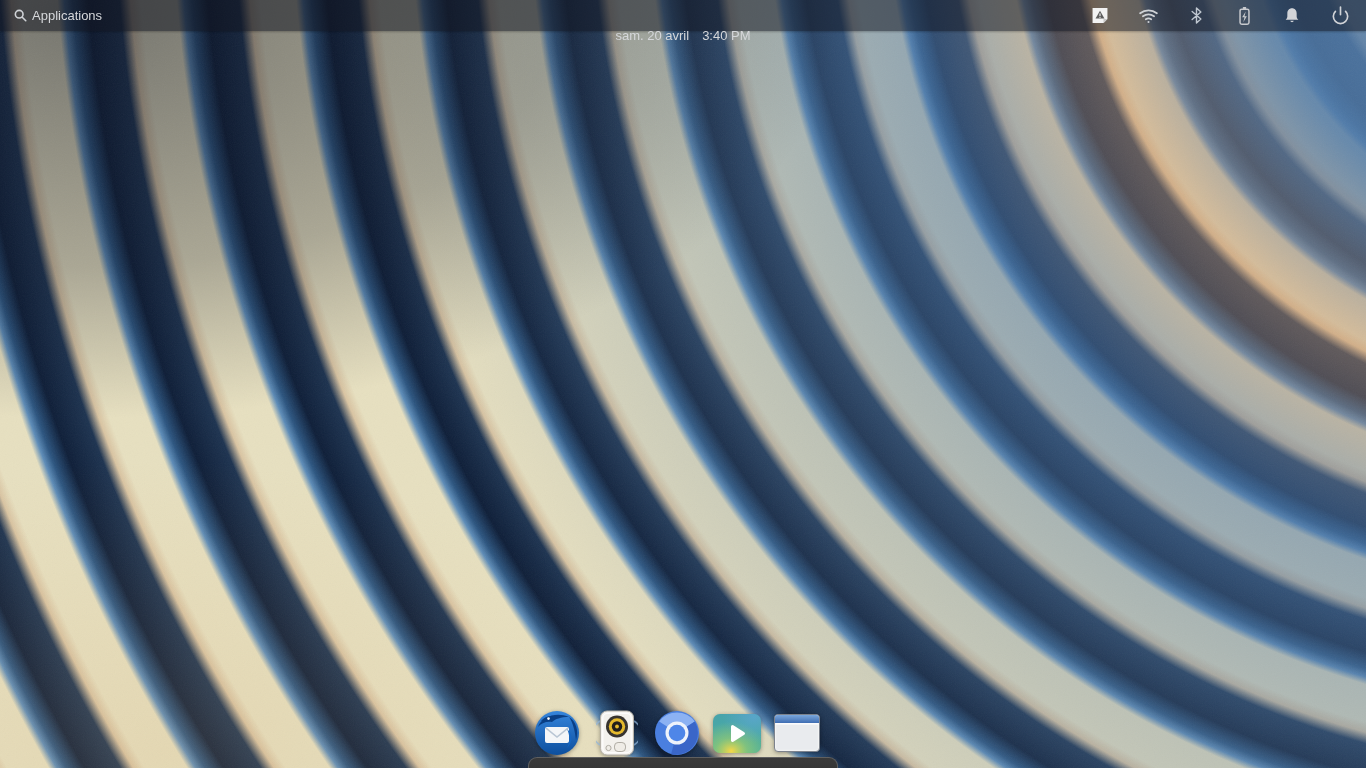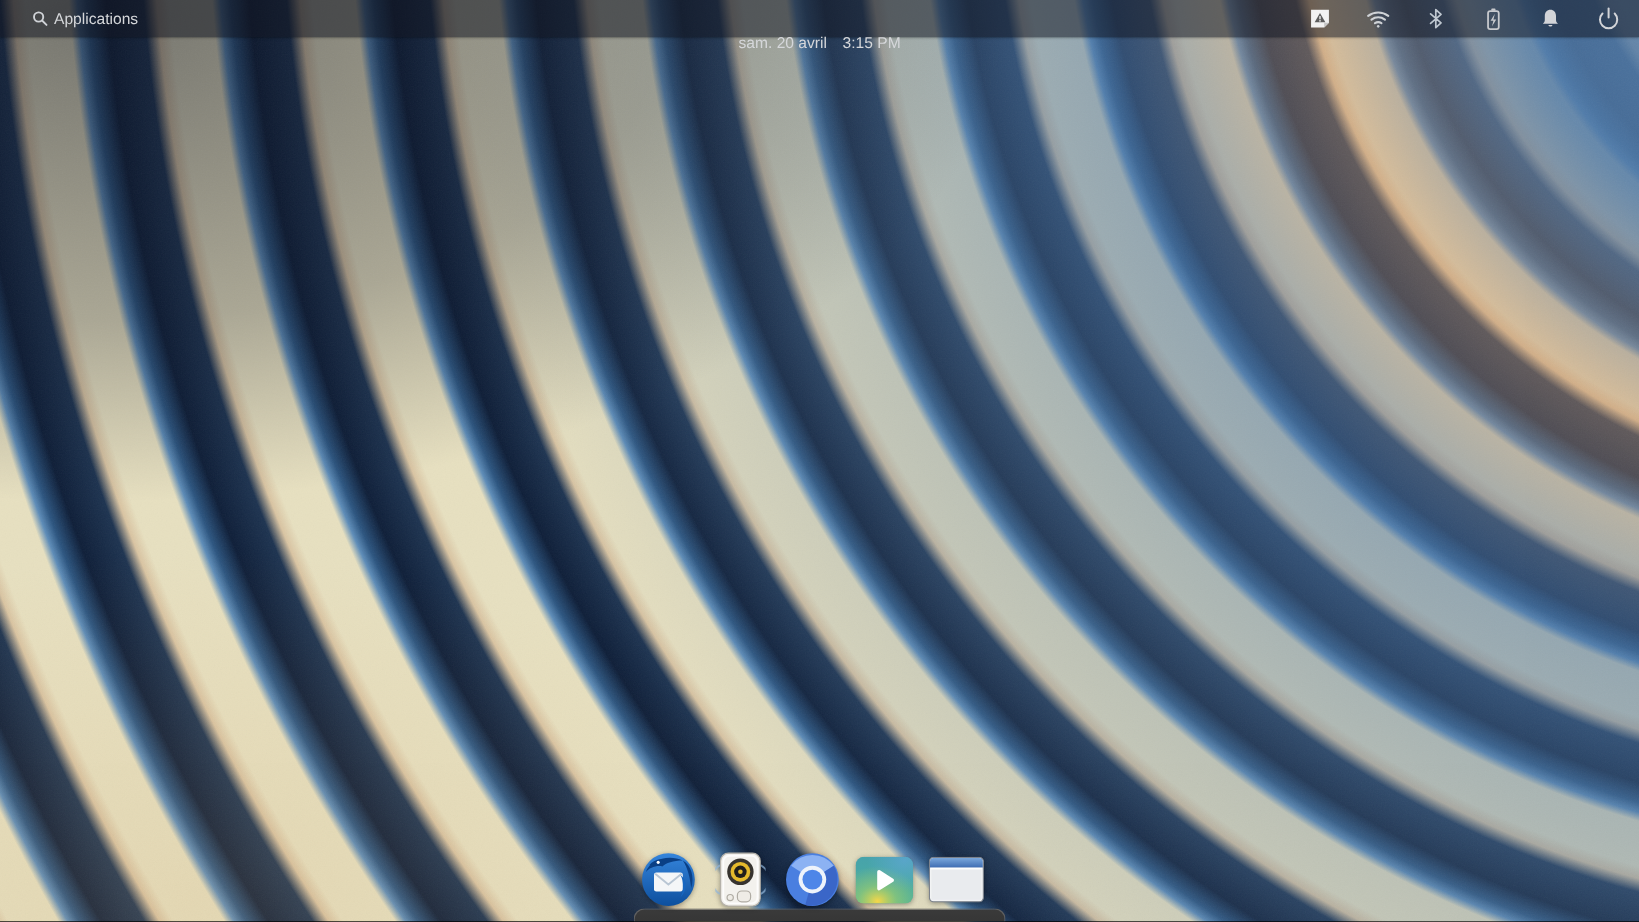--- a/index.html
+++ b/index.html
@@ -47,21 +47,21 @@
   .topbar{
     position:absolute; top:0; left:0; width:1366px; height:31px; z-index:5;
     background:var(--topbar-bg);
     color:var(--topbar-text);
     font-size:13px;
     display:flex; align-items:center;
     box-shadow:0 1px 2px rgba(0,0,0,0.25);
   }
   .applications-btn{
     display:flex; align-items:center; gap:4px;
-    height:31px; padding:0 12px 0 26px; cursor:default;
+    height:31px; padding:0 12px 0 13px; cursor:default;
   }
   .applications-btn svg{display:block;}
   .clock{
     position:absolute; left:50%; transform:translateX(-50%);
     display:flex; gap:13px; align-items:center; height:31px;margin-top:40px;
   }
   .tray{
     position:absolute; right:0; top:0; height:31px;
     display:flex; align-items:center; padding-right:14px;
   }
@@ -111,21 +111,21 @@
         <svg width="15" height="15" viewBox="0 0 16 16" fill="none" stroke="#cfd2d6" stroke-width="1.7" stroke-linecap="round">
           <circle cx="6.6" cy="6.6" r="4.1"></circle>
           <path d="M9.9 9.9 L13.6 13.6"></path>
         </svg>
       </span>
       <span>Applications</span>
     </div>
 
     <div class="clock">
       <span>sam. 20 avril</span>
-      <span>3:15 PM</span>
+      <span>3:40 PM</span>
     </div>
 
     <div class="tray">
 
       <div class="tray-item">
         <span>
           <svg width="22" height="21" viewBox="0 0 24 24">
             <path d="M3.5 3.5 h17 v12.5 l-4.5 4.5 h-12.5 z" fill="#f2f2f2"></path>
             <path d="M20.5 16 l-4.5 4.5 v-4.5 z" fill="#c6c6c6"></path>
             <path d="M12 6.6 L17.1 15.4 H6.9 Z" fill="#5d5d5d"></path>

